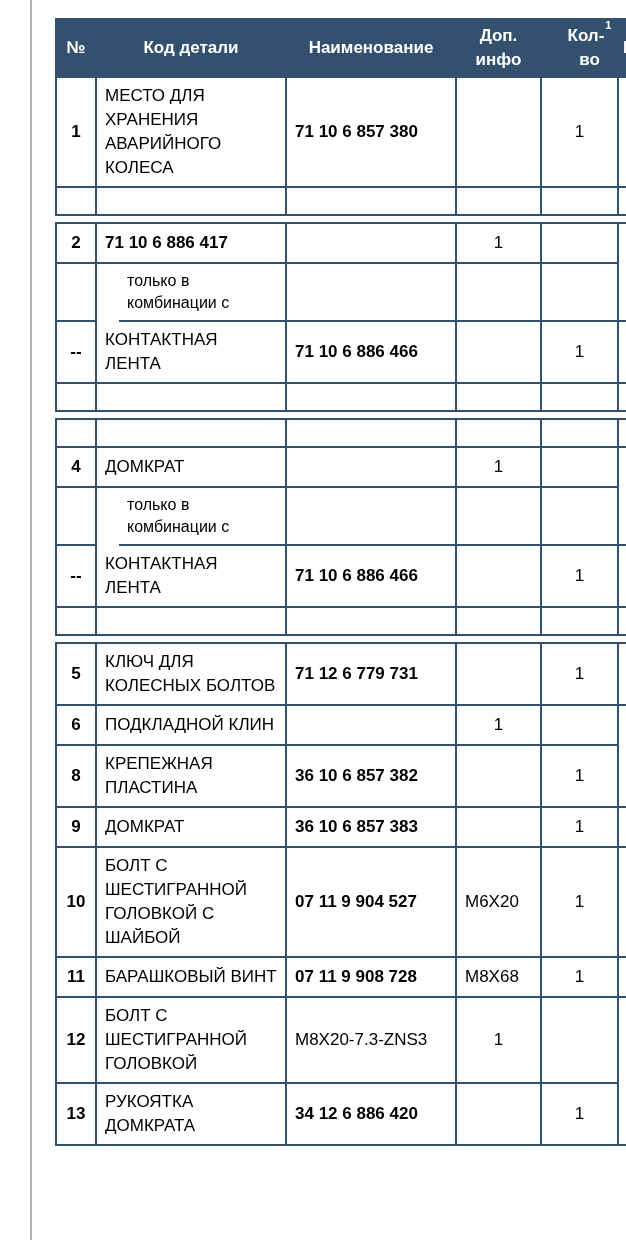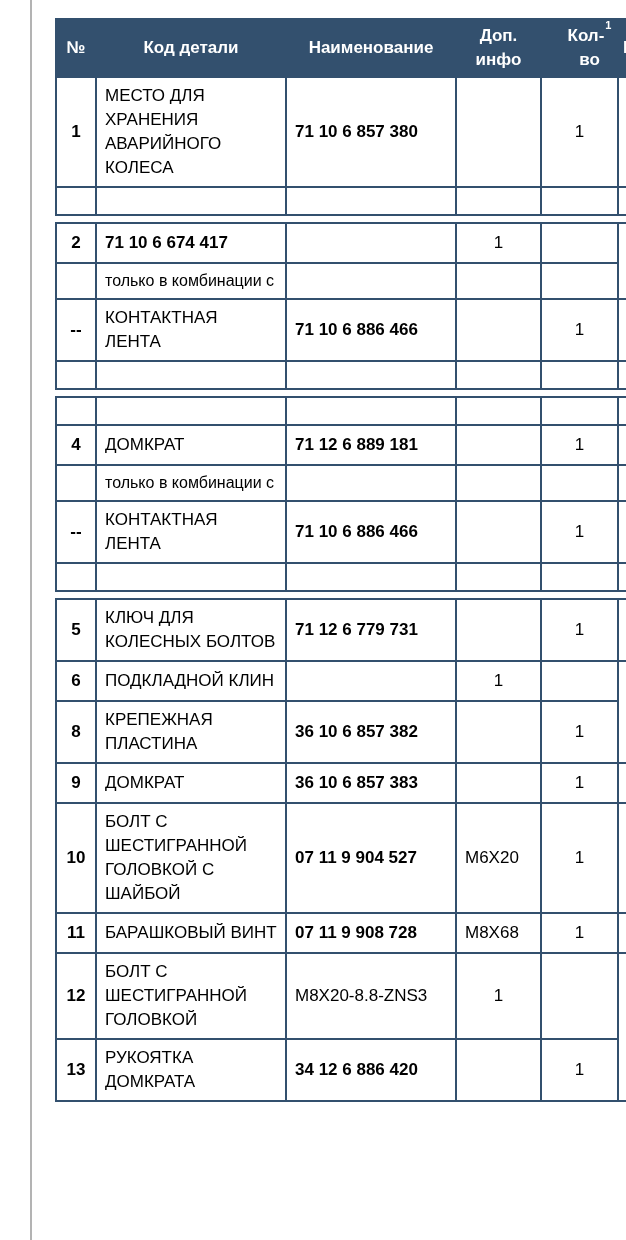--- a/index.html
+++ b/index.html
@@ -42,21 +42,21 @@
     line-height: 24px;
     display: flex;
     align-items: center;
     word-break: break-word;
   }
   .part-row .cell { min-height: 40px; }
   .c-num  { justify-content: center; text-align: center; font-weight: bold; padding: 6px 2px; }
   .c-code { font-weight: bold; }
   .c-qty  { justify-content: center; }
   .c-info { }
-  .note-row .c-name { font-weight: normal; font-size: 16px; line-height: 22px; }
+  .note-row .c-name { font-weight: normal; font-size: 16px; line-height: 22px; margin-left: 22px; }
   .note-row .c-num  { font-weight: normal; }
   .spacer-row .cell { height: 28px; padding: 0; }
   .header-row .cell {
     background: var(--header-bg, #33506e);
     color: var(--header-text, #fff);
     font-weight: bold;
     justify-content: center;
     text-align: center;
     min-height: 54px;
     padding: 4px 4px;
@@ -107,21 +107,21 @@
       <div class="cell c-code"></div>
       <div class="cell c-info"></div>
       <div class="cell c-qty"></div>
       <div class="cell c-extra"></div>
     </div>
   </div>
 
   <div class="block">
     <div class="row part-row">
       <div class="cell c-num">2</div>
-      <div class="cell c-code">71 10 6 674 417</div>
+      <div class="cell c-code">71 10 6 886 417</div>
       <div class="cell c-info"></div>
       <div class="cell c-qty">1</div>
       <div class="cell c-extra"></div>
     </div>
 
     <div class="row note-row">
       <div class="cell c-num"></div>
       <div class="cell c-name">только в комбинации с</div>
       <div class="cell c-code"></div>
       <div class="cell c-info"></div>
@@ -154,21 +154,20 @@
       <div class="cell c-name"></div>
       <div class="cell c-code"></div>
       <div class="cell c-info"></div>
       <div class="cell c-qty"></div>
       <div class="cell c-extra"></div>
     </div>
 
     <div class="row part-row">
       <div class="cell c-num">4</div>
       <div class="cell c-name">ДОМКРАТ</div>
-      <div class="cell c-code">71 12 6 889 181</div>
       <div class="cell c-info"></div>
       <div class="cell c-qty">1</div>
       <div class="cell c-extra"></div>
     </div>
 
     <div class="row note-row">
       <div class="cell c-num"></div>
       <div class="cell c-name">только в комбинации с</div>
       <div class="cell c-code"></div>
       <div class="cell c-info"></div>
@@ -245,21 +244,21 @@
       <div class="cell c-name">БАРАШКОВЫЙ ВИНТ</div>
       <div class="cell c-code">07 11 9 908 728</div>
       <div class="cell c-info">M8X68</div>
       <div class="cell c-qty">1</div>
       <div class="cell c-extra"></div>
     </div>
 
     <div class="row part-row">
       <div class="cell c-num">12</div>
       <div class="cell c-name">БОЛТ С ШЕСТИГРАННОЙ ГОЛОВКОЙ</div>
-      <div class="cell c-info">M8X20-8.8-ZNS3</div>
+      <div class="cell c-info">M8X20-7.3-ZNS3</div>
       <div class="cell c-qty">1</div>
       <div class="cell c-extra"></div>
     </div>
 
     <div class="row part-row">
       <div class="cell c-num">13</div>
       <div class="cell c-name">РУКОЯТКА ДОМКРАТА</div>
       <div class="cell c-code">34 12 6 886 420</div>
       <div class="cell c-info"></div>
       <div class="cell c-qty">1</div>

